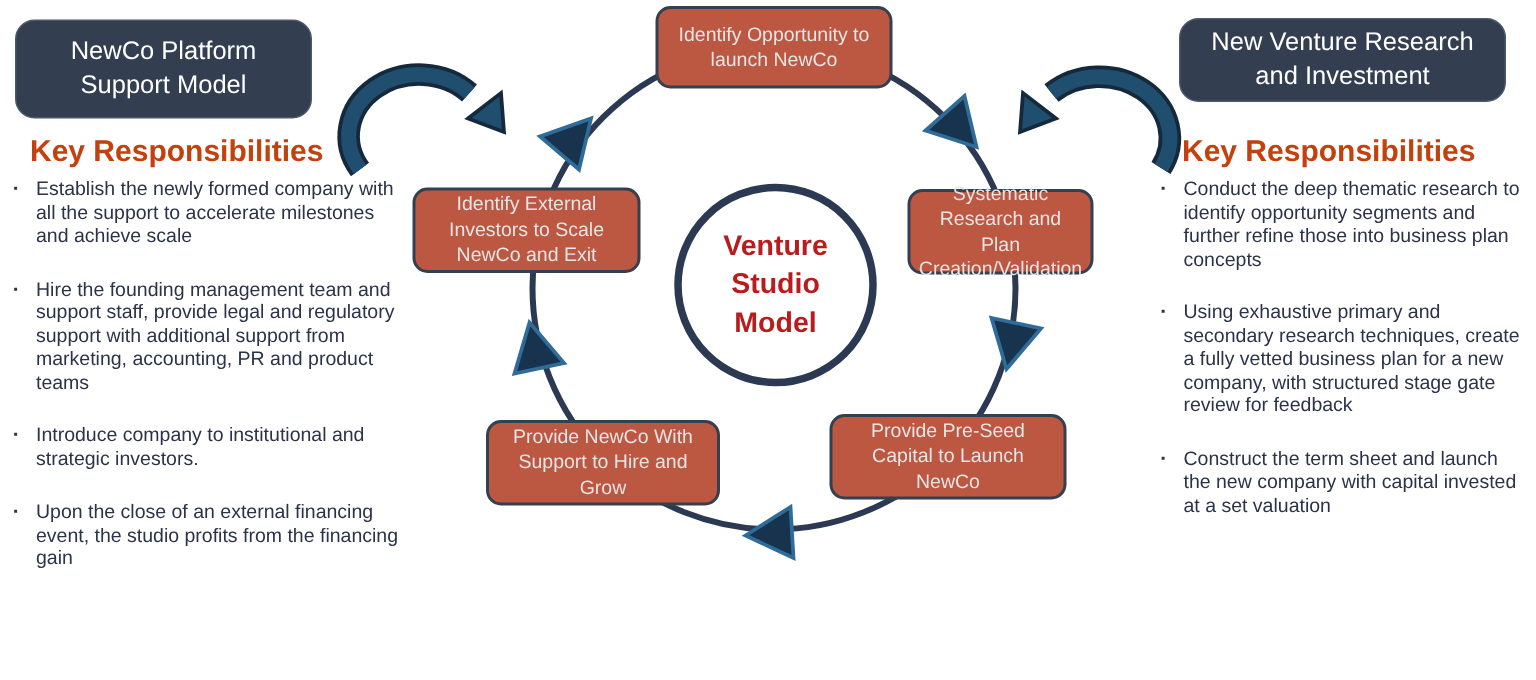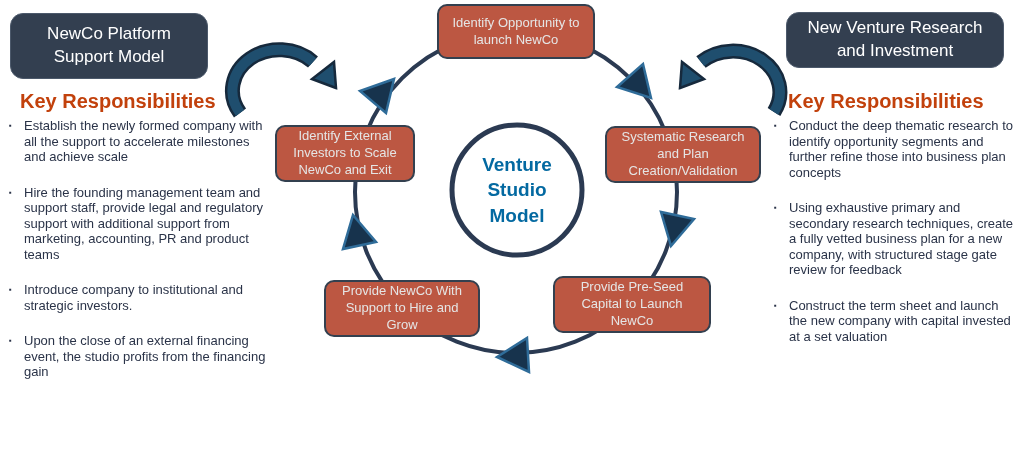--- a/index.html
+++ b/index.html
@@ -32,30 +32,30 @@
   .panel .mk{flex:0 0 9px;width:9px;margin-right:6px;font-size:8px;line-height:16px;}
   .panel .txt{flex:1;}
 
   
   .step{
     position:absolute;background:#BC5742;border:2.5px solid #33404F;border-radius:10px;
     color:#e5e5e5;display:flex;align-items:center;justify-content:center;text-align:center;
     font-size:13px;line-height:1.3;padding:4px 8px;
   }
   .step-top{left:437px;top:4px;width:158px;height:55px;}
-  .step-right{left:605px;top:126px;width:156px;height:57px;}
+  .step-right{left:605px;top:126px;width:124px;height:57px;}
   .step-bottom-right{left:553px;top:276px;width:158px;height:57px;}
   .step-bottom-left{left:324px;top:280px;width:156px;height:57px;}
-  .step-left{left:275px;top:125px;width:140px;height:57px;}
+  .step-left{left:275px;top:125px;width:152px;height:57px;}
 
   
   .center-label{
     position:absolute;left:462px;top:147px;width:110px;height:86px;
     display:flex;align-items:center;justify-content:center;text-align:center;
-    font-weight:bold;font-size:19px;line-height:1.35;color:#0369a1;
+    font-weight:bold;font-size:19px;line-height:1.35;color:#b91c1c;
   }
 </style>
 </head>
 <body>
 
 <div class="stage">
 
   <svg viewBox="0 0 1024 453">
 
     <circle cx="516" cy="192" r="161" fill="none" stroke="#2B3A52" stroke-width="4"></circle>

